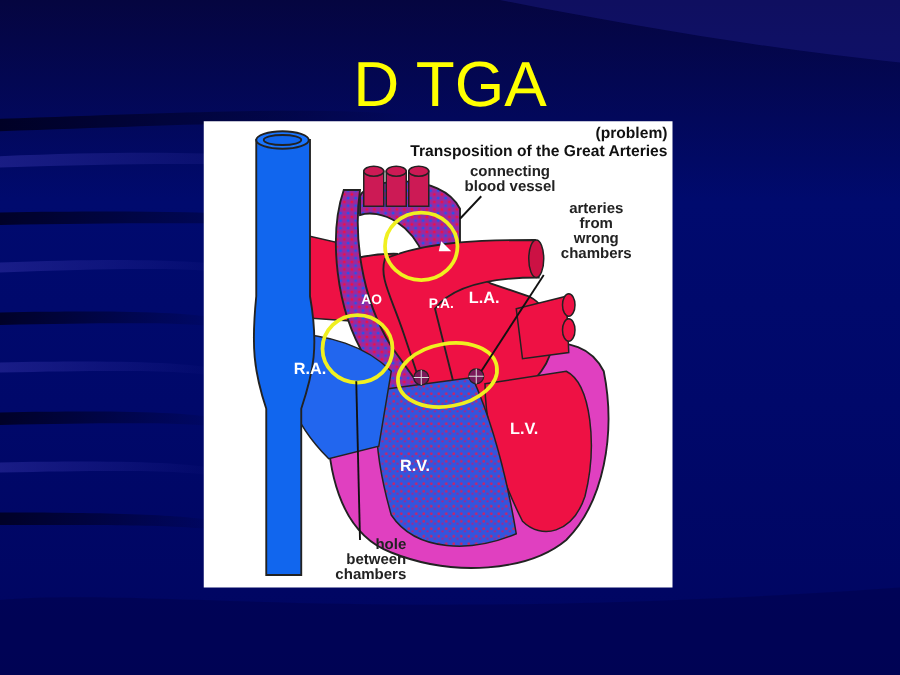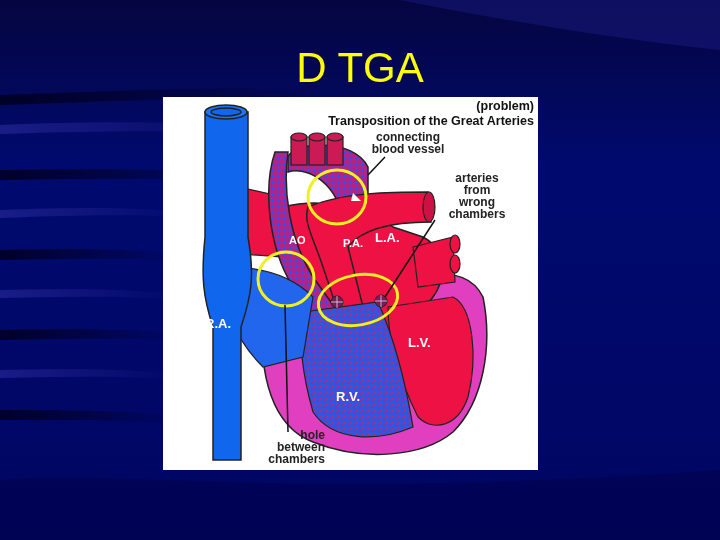--- a/index.html
+++ b/index.html
@@ -4,21 +4,21 @@
 <style>
   html, body { margin: 0; padding: 0; }
   body { width: 720px; height: 540px; overflow: hidden; background: #000066; }
   .slide {
     position: relative; width: 720px; height: 540px; overflow: hidden;
     background: linear-gradient(180deg, #050540 0%, #000a6e 30%, #00086a 60%, #000560 100%);
   }
   .swoosh { position: absolute; left: 0; top: 0; width: 720px; height: 540px; }
   .title {
     position: absolute; left: 0; top: 44px; width: 720px; text-align: center;
-    font-family: "Liberation Sans", sans-serif; font-size: 42px; color: #ffff00;
+    font-family: "Liberation Sans", sans-serif; font-size: 51px; color: #ffff00;
     letter-spacing: 0px; line-height: 48px;
   }
   .figure {
     position: absolute; left: 163px; top: 97px; width: 375px; height: 373px;
     background: #ffffff;
   }
   .figure svg { position: absolute; left: 0; top: 0; }
   .fig-title {
     position: absolute; right: 4px; top: 2px; text-align: right;
     font-family: "Liberation Sans", sans-serif; font-weight: bold; font-size: 12.5px;
@@ -151,33 +151,33 @@
     <div class="fig-title">
       <div>(problem)</div>
       <div>Transposition of the Great Arteries</div>
     </div>
 
     <div class="lbl" style="left:205px;top:34px;width:80px;">
       <div>connecting</div>
       <div>blood vessel</div>
     </div>
 
-    <div class="lbl" style="left:280px;top:75px;width:68px;">
+    <div class="lbl" style="left:280px;top:63px;width:68px;">
       <div>arteries</div>
       <div>from</div>
       <div>wrong</div>
       <div>chambers</div>
     </div>
 
     <div class="lbl" style="left:92px;top:332px;width:70px;text-align:right;">
       <div>hole</div>
       <div>between</div>
       <div>chambers</div>
     </div>
 
     <div class="chamber small-w" style="left:126px;top:137px;">AO</div>
     <div class="chamber small-w" style="left:180px;top:140px;">P.A.</div>
     <div class="chamber" style="left:212px;top:133px;">L.A.</div>
-    <div class="chamber" style="left:42px;top:190px;margin-top:29px;">R.A.</div>
+    <div class="chamber" style="left:72px;top:190px;">R.A.</div>
     <div class="chamber" style="left:245px;top:238px;">L.V.</div>
-    <div class="chamber" style="left:173px;top:268px;margin-top:24px;">R.V.</div>
+    <div class="chamber" style="left:157px;top:268px;">R.V.</div>
   </div>
 </div>
 
 </body></html>

